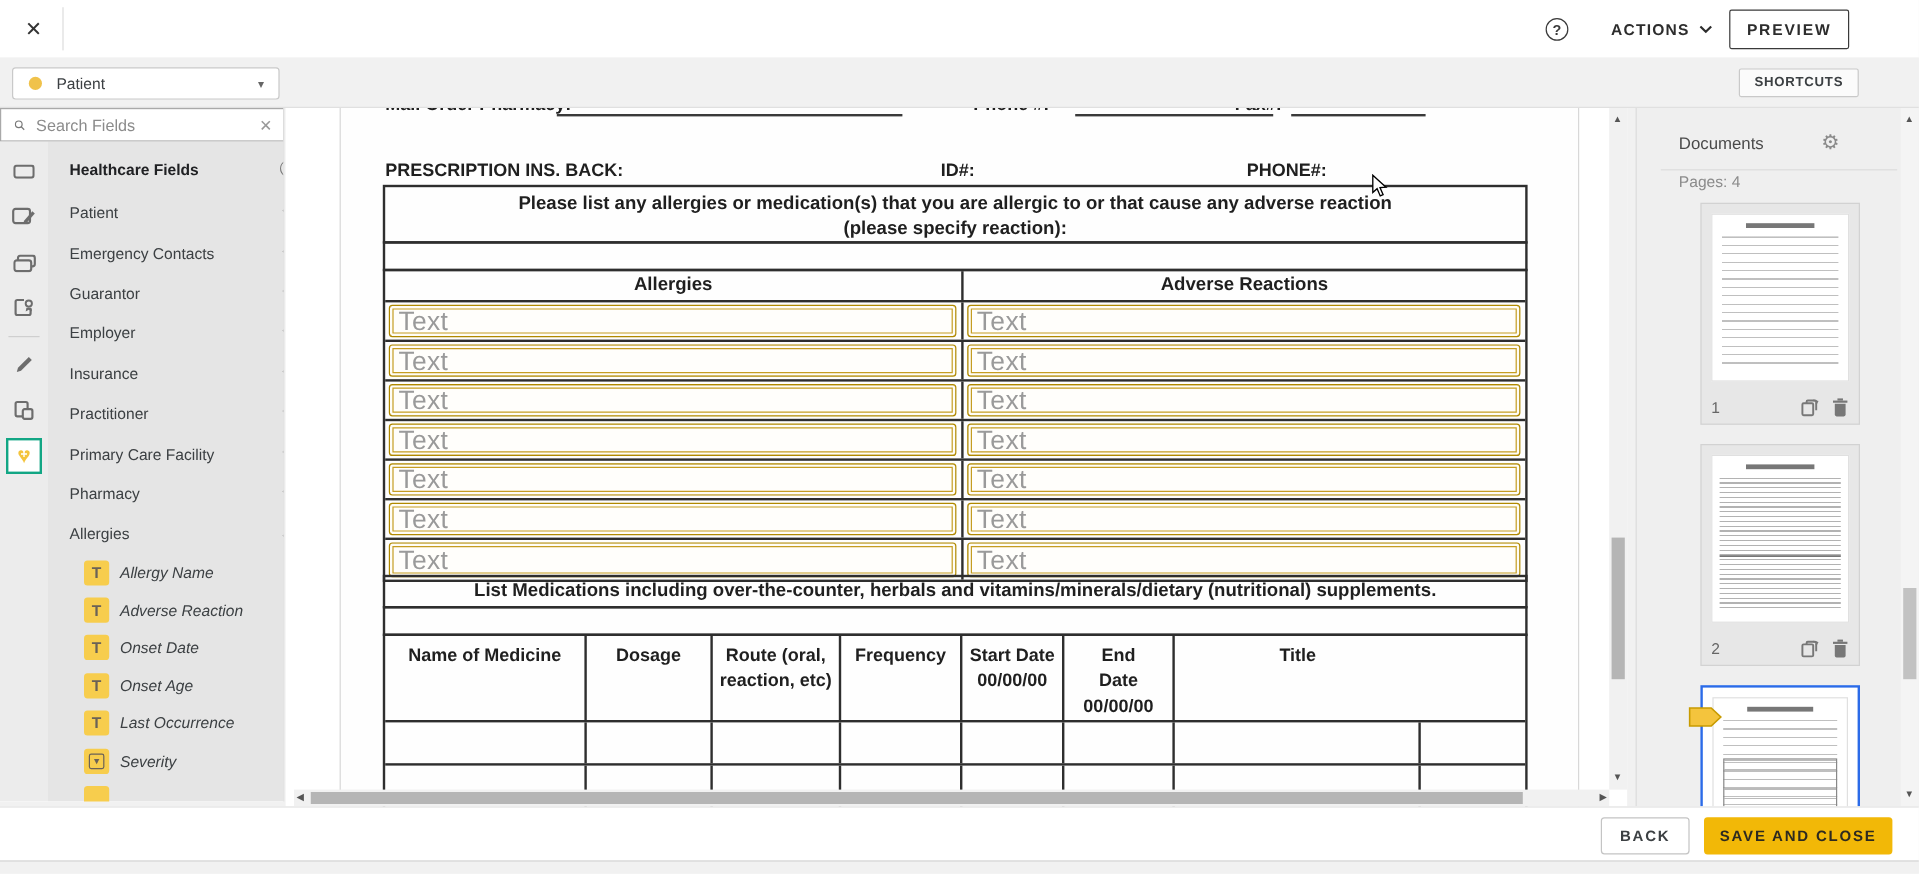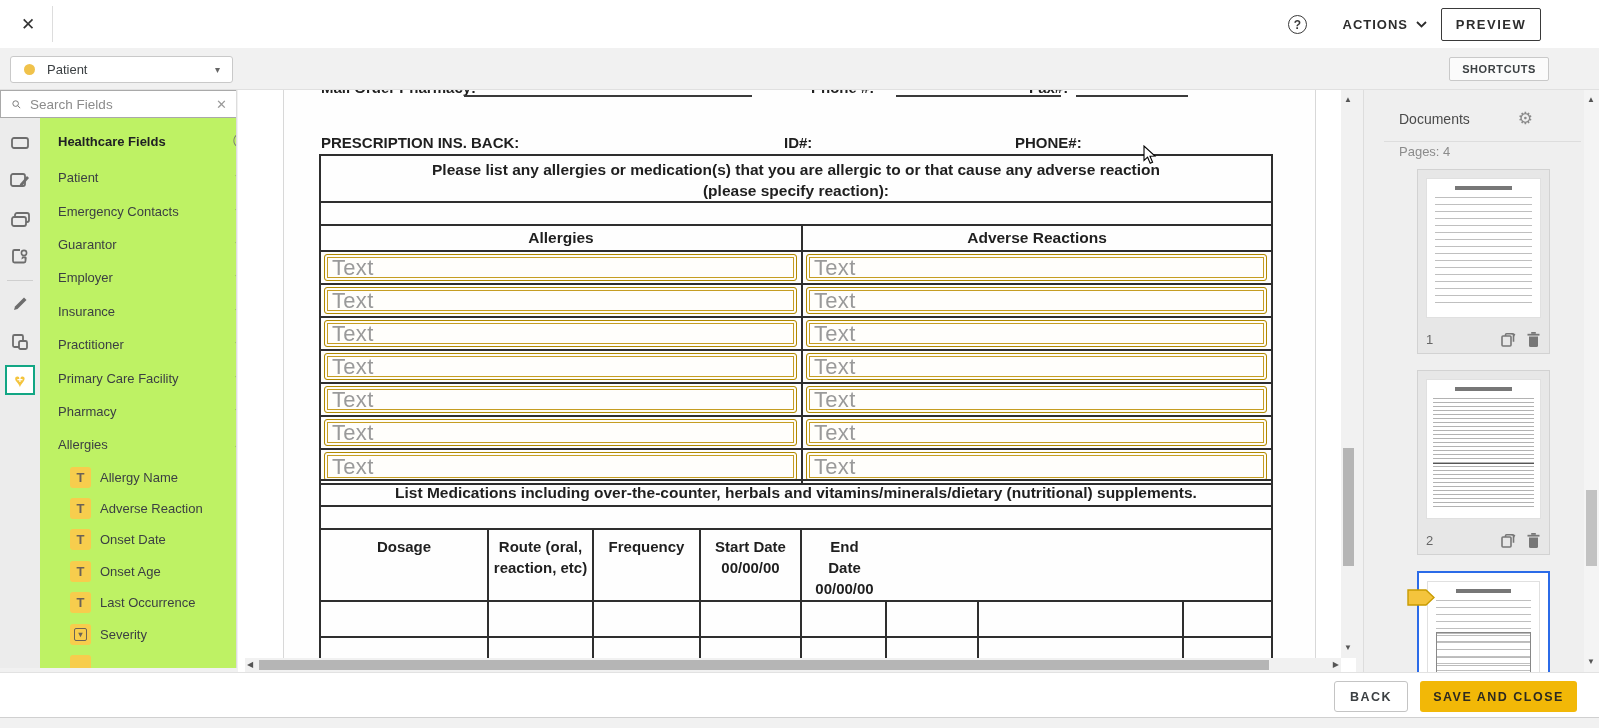--- a/index.html
+++ b/index.html
@@ -48,33 +48,33 @@
     font-family:"Liberation Sans",sans-serif; }
   .search-input::placeholder { color:#8b8b8b; }
   .search-clear { color:#999; font-size:13px; padding:0 9px; cursor:pointer; }
   .icon-rail { position:absolute; left:0; top:28px; width:40px; height:550px; background:#ececec; }
   .rail-item { width:40px; height:38px; display:flex; align-items:center; justify-content:center; cursor:pointer; }
   .rail-div { width:26px; height:1px; background:#cfcfcf; margin:4px auto; }
   .rail-sel { width:30px; height:30px; margin:4px auto; background:#fff; border:2.5px solid #12A684;
     display:flex; align-items:center; justify-content:center; cursor:pointer; position:relative; }
   .heart-glyph { color:#F4C43D; font-size:19px; line-height:1; }
   .heart-plus { position:absolute; color:#fff; font-size:10px; font-weight:bold; top:7px; }
-  .fields-list { position:absolute; left:40px; top:28px; width:238px; height:550px; background:#bef264; }
+  .fields-list { position:absolute; left:40px; top:28px; width:238px; height:550px; background:#e5e5e5; }
   .list-header { display:flex; align-items:center; padding:14px 10px 10px 18px; }
   .list-header-label { font-size:13px; font-weight:700; color:#202124; flex:1; }
   .info-icon { font-size:15px; color:#777; margin-right:20px; }
   .group-row { height:33.4px; display:flex; align-items:center; padding:0 0 0 18px; cursor:pointer; }
   .group-label { font-size:13px; color:#3c4043; flex:1; }
   .group-chev { margin-right:32px; display:flex; }
   .f-item { height:31.4px; display:flex; align-items:center; padding-left:30px; cursor:pointer; }
   .f-icon { width:21px; height:21px; background:#F7CD4D; border-radius:3px; color:#6b6257;
     font-weight:bold; font-size:13px; display:flex; align-items:center; justify-content:center; margin-right:9px; flex:none; }
   .f-icon .dd-box { width:13px; height:13px; border:1.7px solid #6b6257; border-radius:2px; font-size:8px;
     display:flex; align-items:center; justify-content:center; }
-  .f-label { font-size:13px; color:#3c4043; }
+  .f-label { font-size:13px; color:#3c4043;font-style:italic; }
   .list-scroll { position:absolute; right:3px; top:2px; width:11px; height:546px; }
   .list-scroll .s-arrow { position:absolute; left:0; width:11px; font-size:7px; color:#666; text-align:center; cursor:pointer; }
   .list-thumb { position:absolute; left:3px; width:5px; background:#c9c9c9; border-radius:3px; }
 
   
   .canvas { position:absolute; left:238px; top:90px; width:1118px; height:582px; background:#fff; overflow:hidden; }
   .page { position:absolute; left:45px; top:0; width:1033px; height:582px; background:#fefefe;
     border-left:1px solid #d8d8d8; border-right:1px solid #d8d8d8; color:#1f1f1f; }
   .scanline { position:absolute; border-bottom:2px solid #3a3a3a; height:1px; }
   .r1-label { position:absolute; top:-11px; font-size:15px; font-weight:700; }
@@ -394,21 +394,21 @@
     <span class="r1-label" style="left:37px">Mail Order Pharmacy:</span>
     <div class="scanline" style="left:180px;top:5px;width:288px"></div>
     <span class="r1-label" style="left:527px">Phone #:</span>
     <div class="scanline" style="left:612px;top:5px;width:165px"></div>
     <span class="r1-label" style="left:745px">Fax#:</span>
     <div class="scanline" style="left:792px;top:5px;width:112px"></div>
 
     <div class="pres-row">
       <span style="left:37px">PRESCRIPTION INS. BACK:</span>
       <span style="left:500px">ID#:</span>
-      <span style="left:731px">PHONE#:</span>
+      <span style="left:755px">PHONE#:</span>
     </div>
 
     <div class="sect banner">
       <div>Please list any allergies or medication(s) that you are allergic to or that cause any adverse reaction</div>
       <div>(please specify reaction):</div>
     </div>
     <div class="sect strip1"></div>
 
     <div class="sect alg-table">
       <div class="alg-head">
@@ -502,37 +502,43 @@
           </div>
         </div>
     </div>
 
     <div class="sect med-banner">List Medications including over-the-counter, herbals and vitamins/minerals/dietary (nutritional) supplements.</div>
     <div class="sect strip2"></div>
 
     <div class="sect med-table">
       <div class="med-grid med-head" id="med-head">
           <div>
+            <div>Name of Medicine</div>
+          </div>
+          <div>
             <div>Dosage</div>
           </div>
           <div>
             <div>Route (oral,</div>
             <div>reaction, etc)</div>
           </div>
           <div>
             <div>Frequency</div>
           </div>
           <div>
             <div>Start Date</div>
             <div>00/00/00</div>
           </div>
           <div>
             <div>End</div>
             <div>Date</div>
             <div>00/00/00</div>
+          </div>
+          <div>
+            <div>Title</div>
           </div>
         </div>
       <div id="med-rows">
           <div class="med-grid med-row1">
             <div></div>
             <div></div>
             <div></div>
             <div></div>
             <div></div>
             <div></div>

